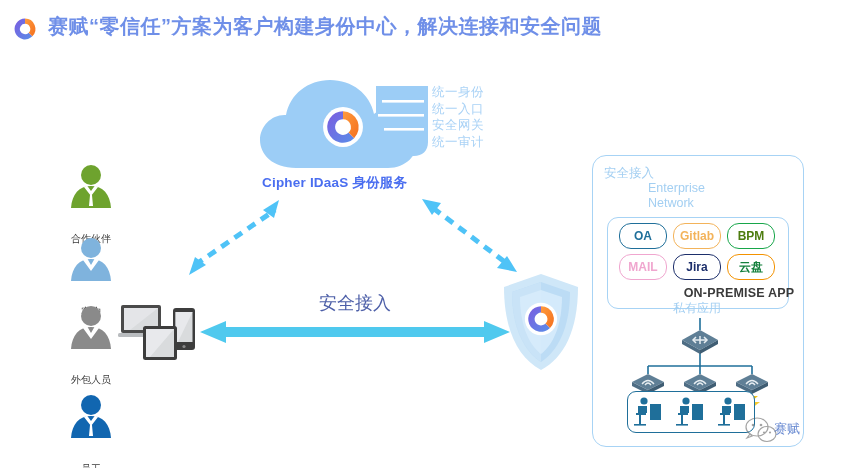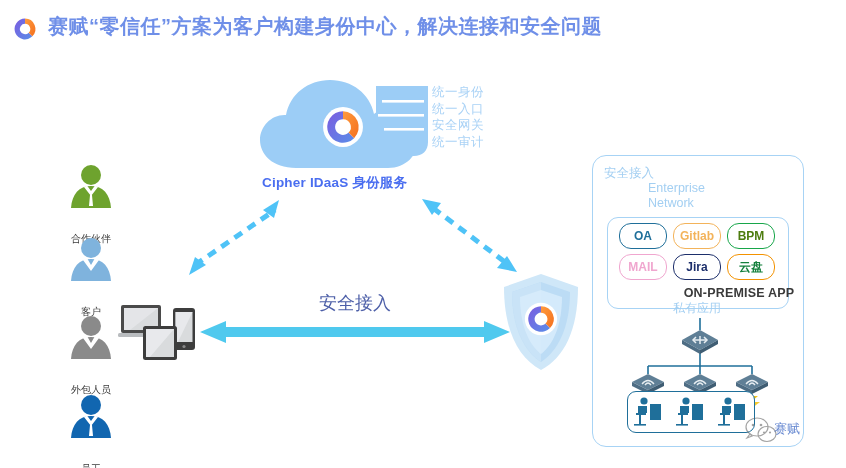--- a/index.html
+++ b/index.html
@@ -23,21 +23,21 @@
 
   
   .persona{position:absolute;width:78px;text-align:center;}
   .persona .ic{display:block;margin:0 auto;}
   .persona .lbl{
     display:block;font-size:10px;color:#3b3b3b;margin-top:16px;
     font-family:"Liberation Sans","DejaVu Sans",sans-serif;
   }
   #persona-0{left:52px;top:164px;}
   #persona-1{left:52px;top:237px;}
-  #persona-2{left:52px;top:315px;}
+  #persona-2{left:52px;top:305px;}
   #persona-3{left:52px;top:394px;text-align:center;}
 
   
   .devices{position:absolute;left:118px;top:300px;width:84px;height:62px;}
 
   
   .cloud-wrap{position:absolute;left:256px;top:72px;width:180px;height:100px;}
   .cloud-doc{position:absolute;left:374px;top:84px;width:56px;height:74px;}
   .cloud-logo{position:absolute;left:322px;top:106px;width:42px;height:42px;}
   .cloud-caption{

